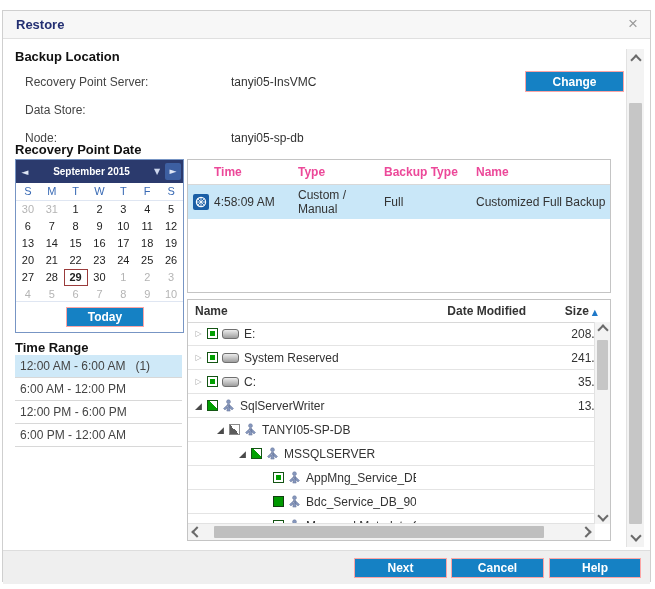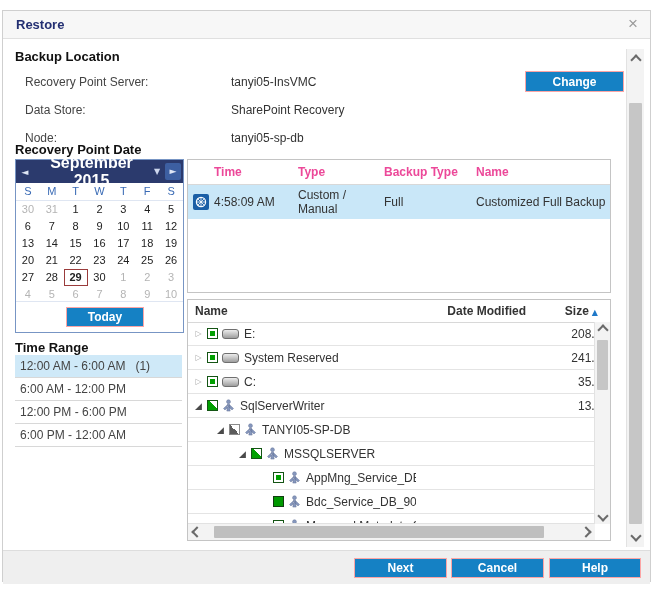--- a/index.html
+++ b/index.html
@@ -17,21 +17,21 @@
 
   .btn{background:#1581c4;color:#fff;font-weight:bold;font-size:12px;border:1px solid #fca5a5;
        display:flex;align-items:center;justify-content:center;cursor:pointer;box-sizing:border-box;}
   #change-btn{position:absolute;left:522px;top:60px;width:99px;height:21px;}
 
   
   #calendar{position:absolute;left:12px;top:148px;width:169px;height:174px;border:1px solid #7795c4;box-sizing:border-box;background:#fff;}
   .cal-header{position:relative;height:23px;background:#2b3a6d;color:#fff;display:flex;align-items:center;}
   .cal-nav{font-family:"DejaVu Sans",sans-serif;font-size:9px;color:#dfe6f5;width:18px;text-align:center;cursor:pointer;}
   .cal-nav.right{background:#3d5fa1;height:17px;line-height:17px;border-radius:2px;margin-right:2px;width:16px;}
-  .cal-month{flex:1;text-align:center;font-size:16px;font-weight:bold;}
+  .cal-month{flex:1;text-align:center;font-size:10px;font-weight:bold;}
   .cal-dd{font-family:"DejaVu Sans",sans-serif;font-size:8px;color:#cdd7ee;width:16px;text-align:center;cursor:pointer;}
   .cal-dow{display:grid;grid-template-columns:repeat(7,1fr);height:17px;border-bottom:1px solid #dfe6f2;}
   .cal-dow span{font-size:11px;color:#3a6bb5;text-align:center;line-height:17px;}
   .cal-grid{display:grid;grid-template-columns:repeat(7,1fr);grid-auto-rows:17px;}
   .cal-day{font-size:11px;color:#222;text-align:center;line-height:16px;cursor:pointer;}
   .cal-day.muted{color:#b4b4b4;}
   .cal-day.sel{outline:1px solid #9a3b3b;outline-offset:-1px;font-weight:bold;}
   .cal-foot{position:absolute;left:0;right:0;bottom:0;height:30px;border-top:1px solid #dfe6f2;}
   #today-btn{position:absolute;left:50px;top:5px;width:78px;height:20px;}
 
@@ -101,21 +101,20 @@
 
   <div class="titlebar">
     <span class="title">Restore</span>
     <span class="close-x">×</span>
   </div>
 
   <div class="section-h" style="left:12px;top:38px;">Backup Location</div>
   <div class="fld-label" style="top:64px;">Recovery Point Server:</div>
   <div class="fld-value" style="top:64px;">tanyi05-InsVMC</div>
   <div class="fld-label" style="top:92px;">Data Store:</div>
-  <div class="fld-value" style="top:92px;">SharePoint Recovery</div>
   <div class="fld-label" style="top:120px;">Node:</div>
   <div class="fld-value" style="top:120px;">tanyi05-sp-db</div>
   <div id="change-btn" class="btn">Change</div>
 
   <div class="section-h" style="left:12px;top:131px;">Recovery Point Date</div>
 
   <div id="calendar">
     <div class="cal-header">
       <span class="cal-nav">◄</span>
       <span class="cal-month">September 2015</span>

